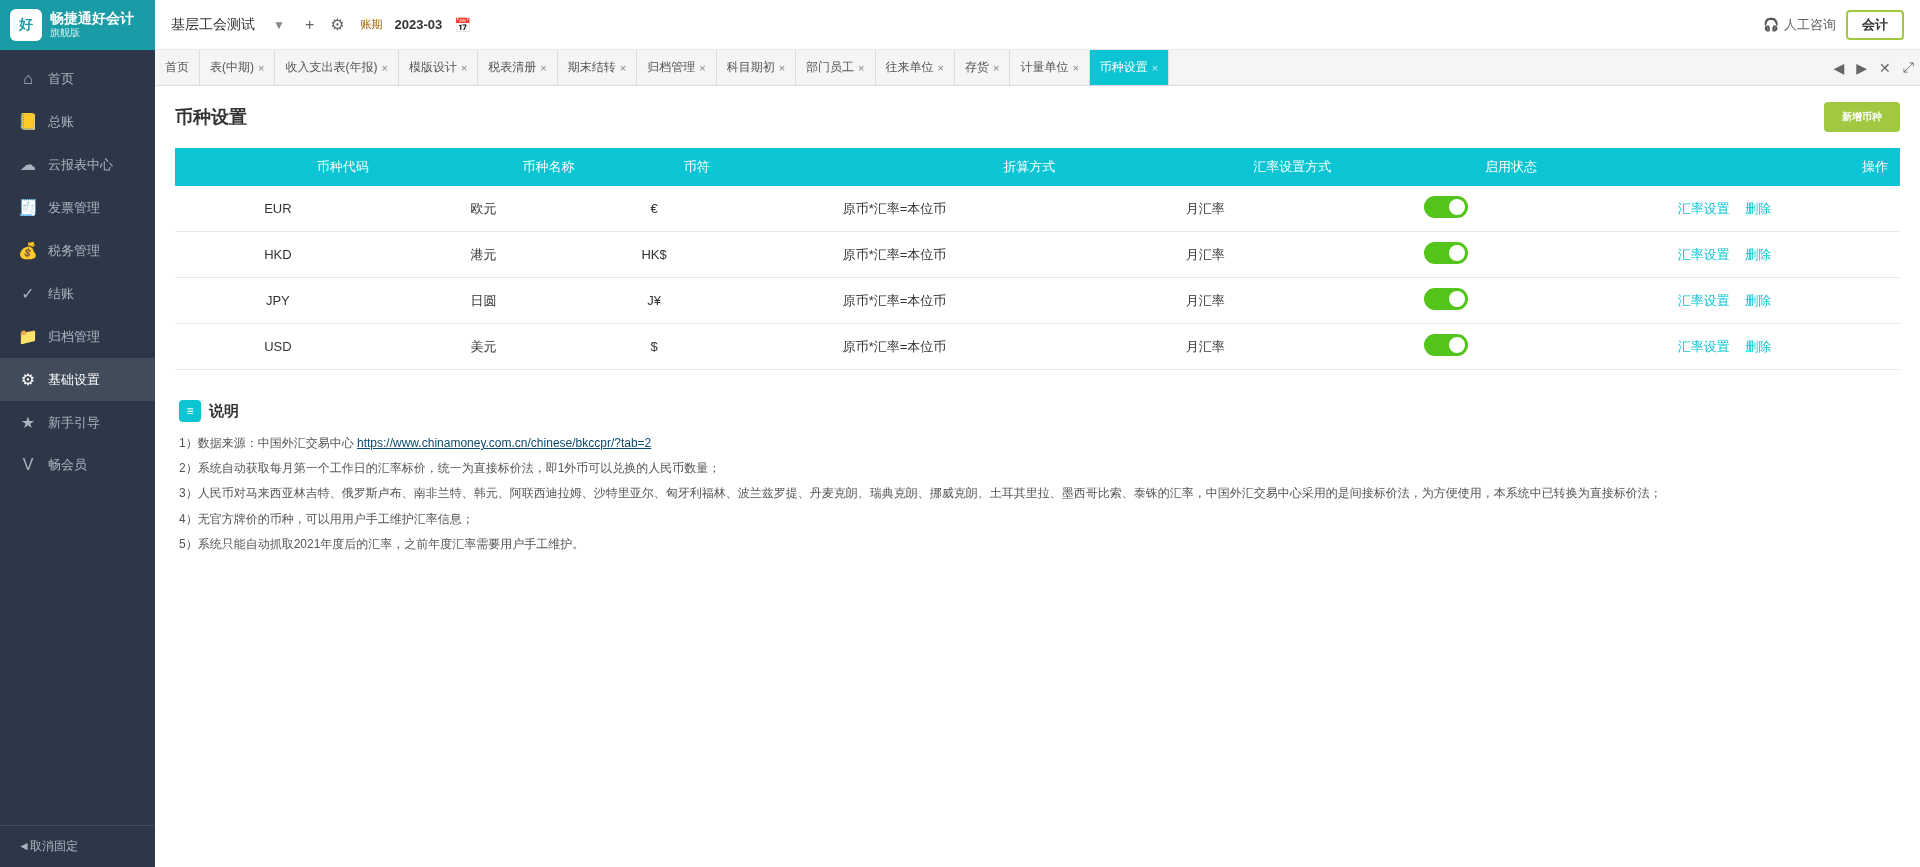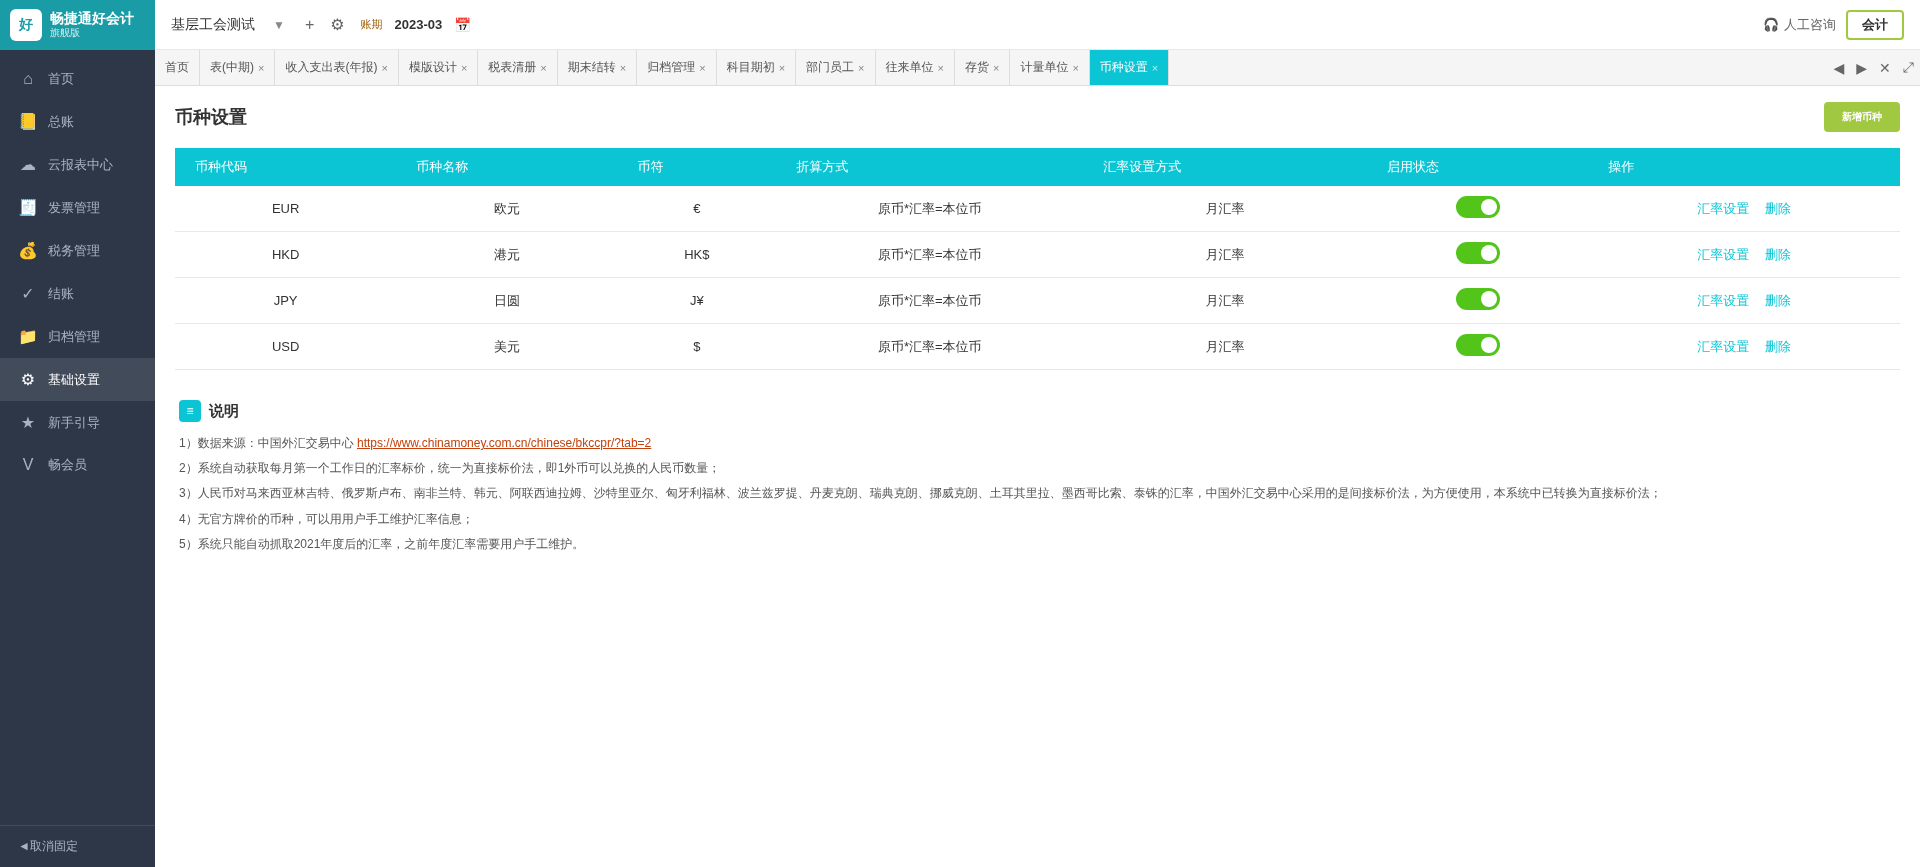--- a/index.html
+++ b/index.html
@@ -157,22 +157,22 @@
       font-size: 10px;
       cursor: pointer;
       font-weight: bold;
     }
 
     
     .data-table { width: 100%; border-collapse: collapse; }
     .data-table th {
       background: #0bc5d4;
       color: white;
-      padding: 10px 20px;
-      text-align: left;
+      padding: 10px 12px;
+      text-align: right;
       font-size: 13px;
       font-weight: normal;
     }
     .data-table td {
       padding: 10px 12px;
       text-align: center;
       border-bottom: 1px solid #e8e8e8;
       font-size: 13px;
       color: #333;
     }
@@ -221,21 +221,21 @@
       display: flex; align-items: center; justify-content: center;
       color: white; font-size: 12px;
     }
     .notes-list { list-style: none; }
     .notes-list li {
       font-size: 12px;
       color: #555;
       margin-bottom: 6px;
       line-height: 1.6;
     }
-    .notes-list a { color: #c2410c; }
+    .notes-list a { color: #0c4a6e; }
   </style>
 </head>
 <body>
 
 <div class="sidebar">
   <div class="sidebar-logo">
     <div class="logo-icon">好</div>
     <div>
       <div class="logo-text">畅捷通好会计</div>
       <div class="logo-sub">旗舰版</div>

